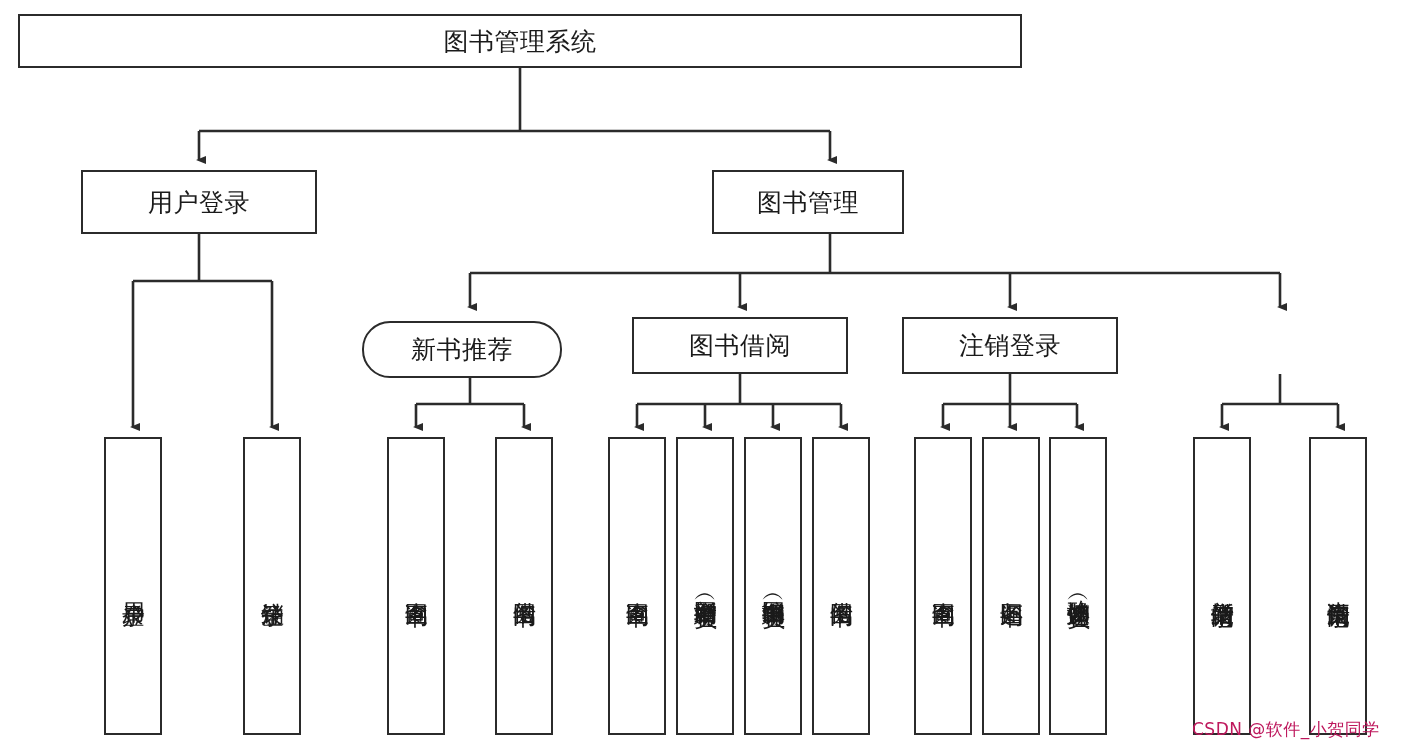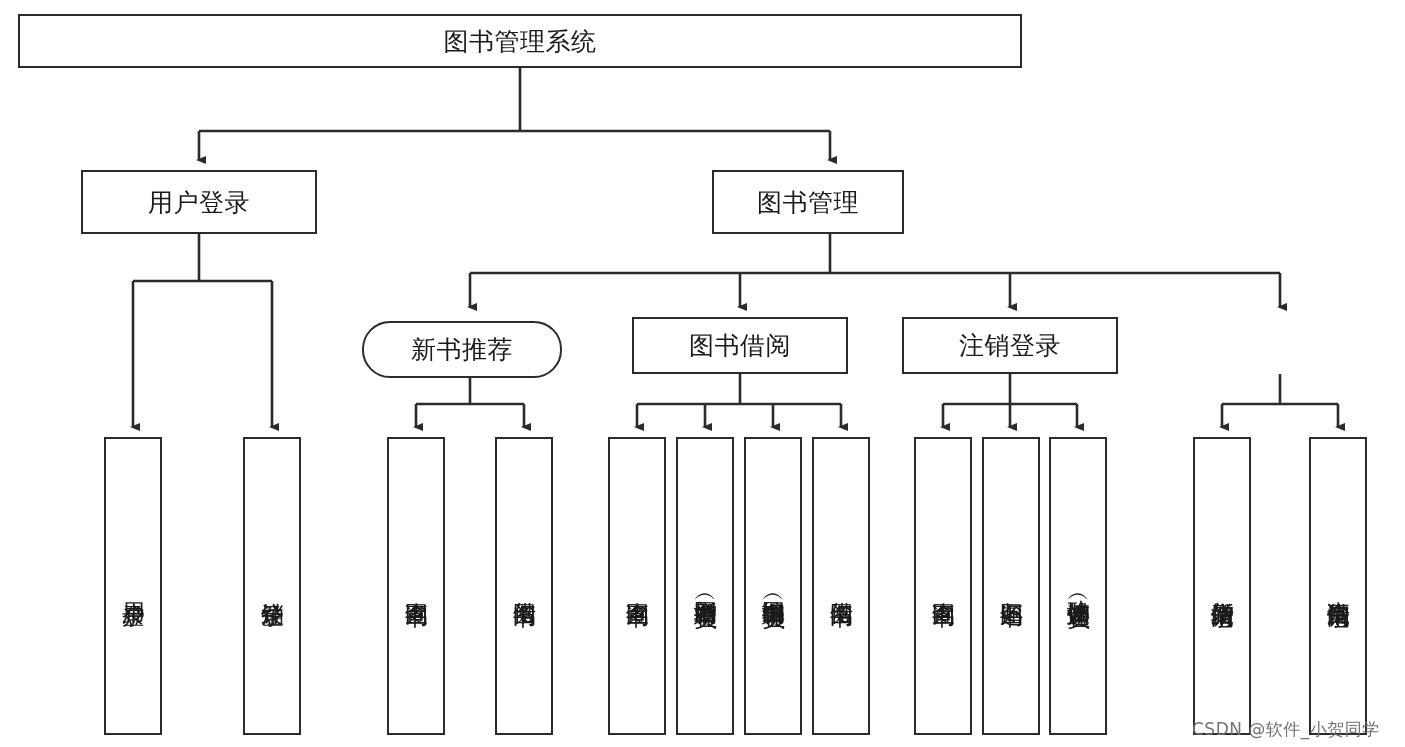--- a/index.html
+++ b/index.html
@@ -50,21 +50,21 @@
     text-align: center;
   }
   .node.vert .label {
     writing-mode: vertical-rl;
     text-orientation: upright;
     display: block;
   }
   .watermark {
     position: absolute;
     font-size: 17px;
-    color: #737373;
+    color: #be185d;
     white-space: nowrap;
     letter-spacing: 0.5px;
     font-family: "DejaVu Sans", "Liberation Sans", sans-serif;
   }
 </style>
 </head>
 <body>
 
 <div id="canvas">
 

